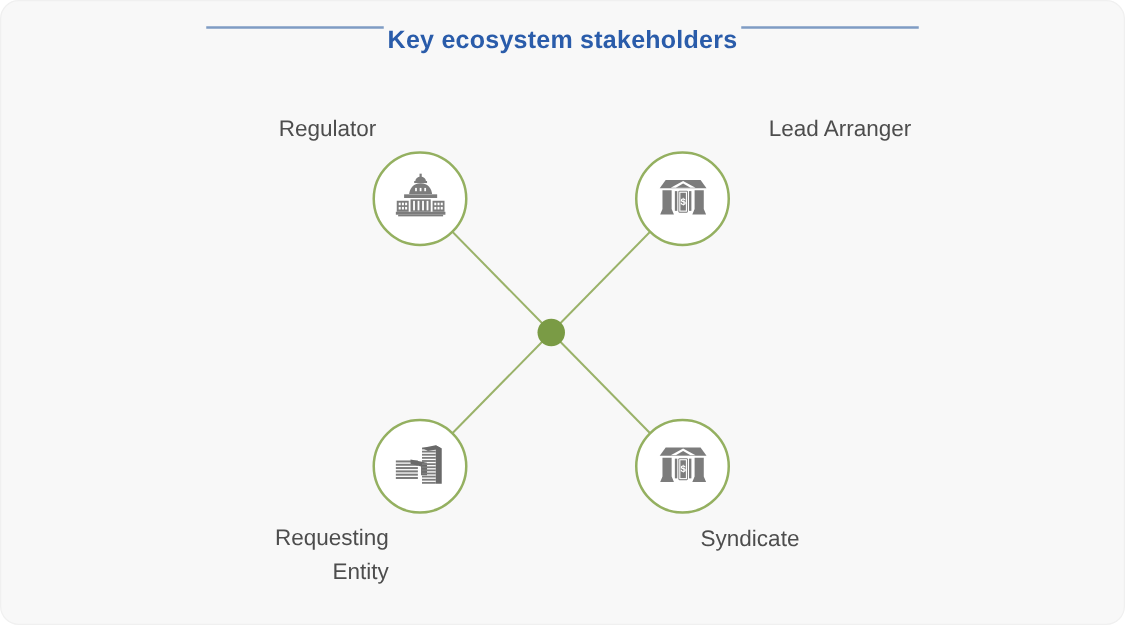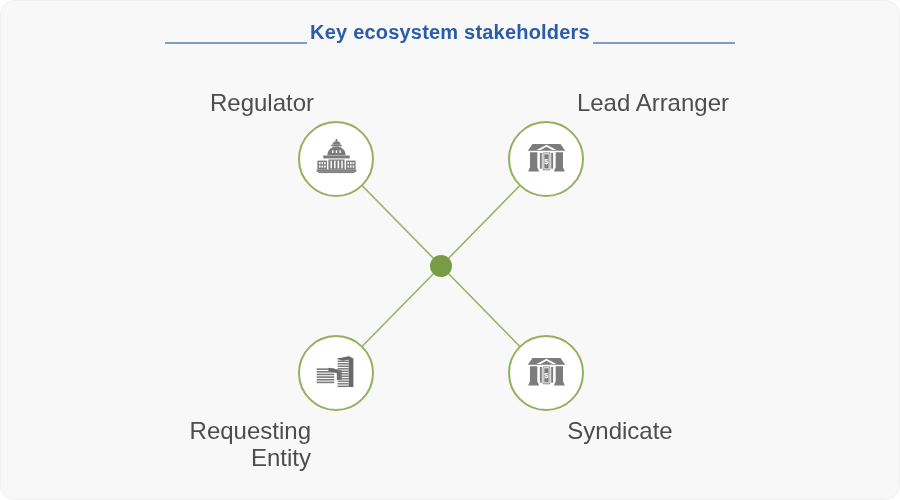--- a/index.html
+++ b/index.html
@@ -11,21 +11,21 @@
     background: var(--card-bg, #f8f8f8);
     border-radius: 15px;
     border: 1px solid #f0f0f0;
     box-sizing: border-box;
     overflow: hidden;
   }
 
   
   .header {
     position: absolute; top: 20px; left: 0; right: 0;
-    display: flex; align-items: flex-end; justify-content: center;
+    display: flex; align-items: flex-start; justify-content: center;
     gap: 3px;
   }
   .rule { width: 142px; height: 2px; background: var(--rule-blue, #7f9cc4); }
   .title {
     font-size: 20px; font-weight: bold;
     color: var(--title-blue, #2a5caa);
     letter-spacing: 0.2px;
     white-space: nowrap;
   }
 
@@ -57,27 +57,27 @@
   .icon .outline { fill: none; stroke: #ffffff; stroke-width: 1.2; }
   .icon text {
     fill: #ffffff; font-weight: bold; font-size: 10.5px;
     font-family: "Liberation Sans", sans-serif;
   }
 
   
   .label {
     position: absolute;
     color: var(--label-gray, #4d4d4d);
-    font-size: 24px;
+    font-size: 18px;
     line-height: 24px;
   }
   .label-regulator     { left: 170px; top: 90px;  width: 182px; text-align: center; }
   .label-lead-arranger { left: 546px; top: 90px;  width: 182px; text-align: right; }
   .label-requesting    { left: 150px; top: 416px; width: 160px; text-align: right; line-height: 27px; }
-  .label-syndicate     { left: 528px; top: 418px; width: 182px; text-align: center; }
+  .label-syndicate     { left: 508px; top: 418px; width: 182px; text-align: center; }
 </style>
 </head>
 <body>
 
 <div class="card">
 
   <div class="header">
     <div class="rule"></div>
     <div class="title">Key ecosystem stakeholders</div>
     <div class="rule"></div>

